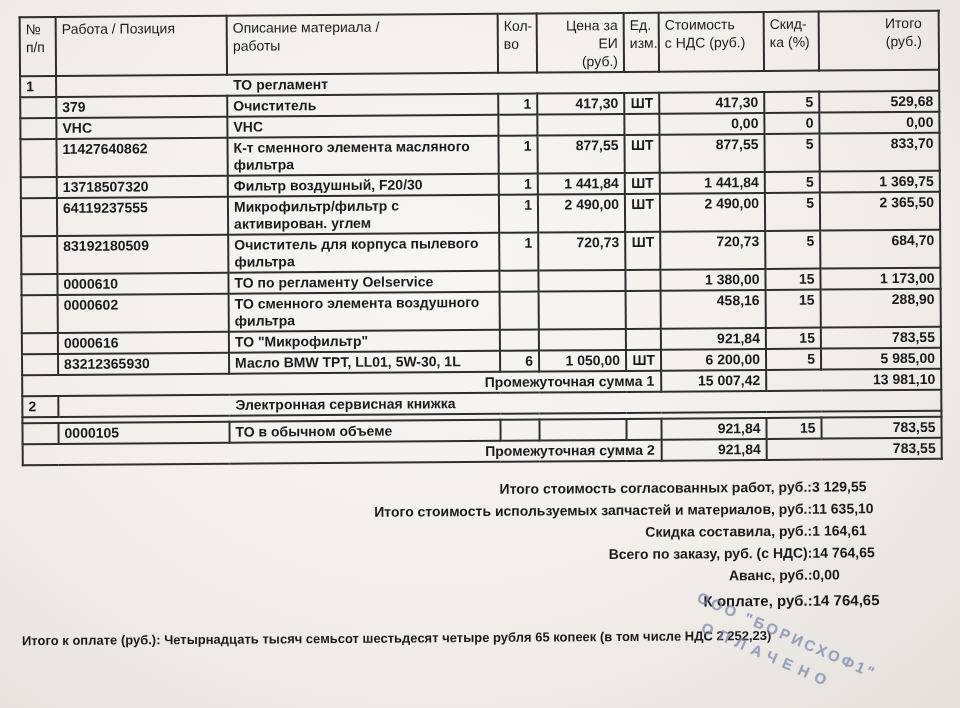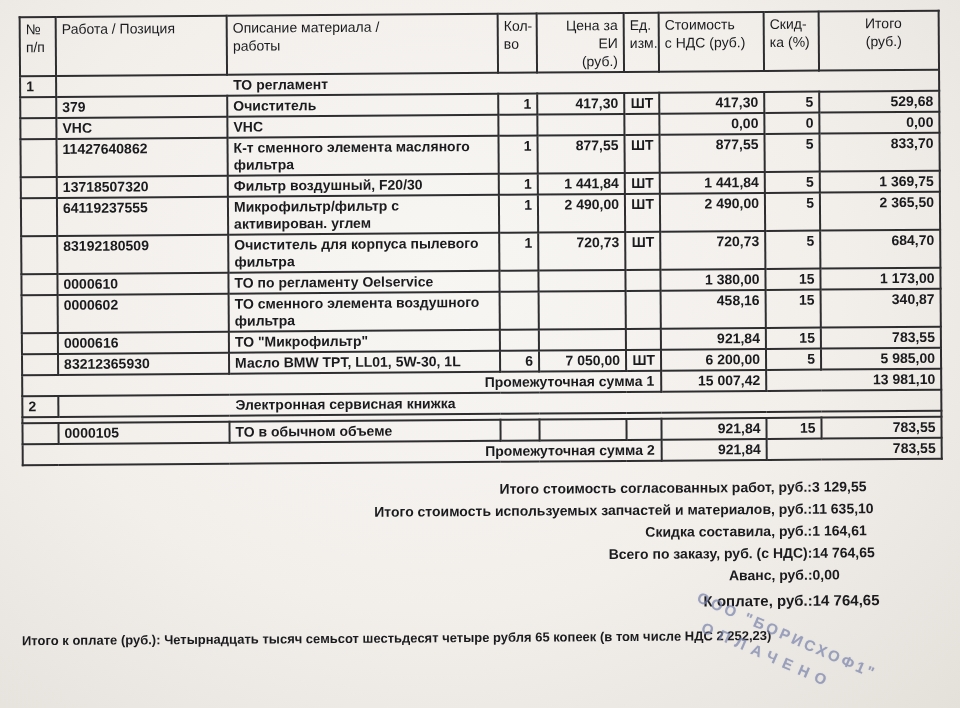--- a/index.html
+++ b/index.html
@@ -18,21 +18,21 @@
   }
   .invoice th, .invoice td {
     border: 2px solid #2e2e30; padding: 1px 5px; vertical-align: top; overflow: hidden;
   }
   .invoice th {
     font-weight: 400; text-align: left; white-space: pre-line;
     height: 40px; padding-top: 2px; line-height: 18px;
   }
   .invoice td { font-weight: 700; line-height: 17px; height: 20px; }
   th.h-price { text-align: right; }
-  th.h-total { text-align: right; padding-right: 36px; }
+  th.h-total { text-align: right; padding-right: 16px; }
   td.num { text-align: right; }
   td.ctr { text-align: right; }
   .group-row td { font-weight: 700; }
   td.group-title { padding-left: 176px; }
   .subtotal-row td { font-weight: 700; }
   td.sub-label { text-align: right; padding-right: 6px; }
   tr.spacer-row td { height: 6px; padding: 0; }
 
   .summary { position: absolute; top: 481px; left: 22px; width: 917px; }
   .sum-line {
@@ -179,39 +179,39 @@
         </tr>
         <tr>
           <td></td>
           <td>0000602</td>
           <td>ТО сменного элемента воздушного фильтра</td>
           <td class="num"></td>
           <td class="num"></td>
           <td class="ctr"></td>
           <td class="num">458,16</td>
           <td class="num">15</td>
-          <td class="num">340,87</td>
+          <td class="num">288,90</td>
         </tr>
         <tr>
           <td></td>
           <td>0000616</td>
           <td>ТО "Микрофильтр"</td>
           <td class="num"></td>
           <td class="num"></td>
           <td class="ctr"></td>
           <td class="num">921,84</td>
           <td class="num">15</td>
           <td class="num">783,55</td>
         </tr>
         <tr>
           <td></td>
           <td>83212365930</td>
           <td>Масло BMW TPT, LL01, 5W-30, 1L</td>
           <td class="num">6</td>
-          <td class="num">7 050,00</td>
+          <td class="num">1 050,00</td>
           <td class="ctr">ШТ</td>
           <td class="num">6 200,00</td>
           <td class="num">5</td>
           <td class="num">5 985,00</td>
         </tr>
         <tr class="subtotal-row">
           <td class="sub-label" colspan="6">Промежуточная сумма 1</td>
           <td class="num">15 007,42</td>
           <td class="num" colspan="2">13 981,10</td>
         </tr>

